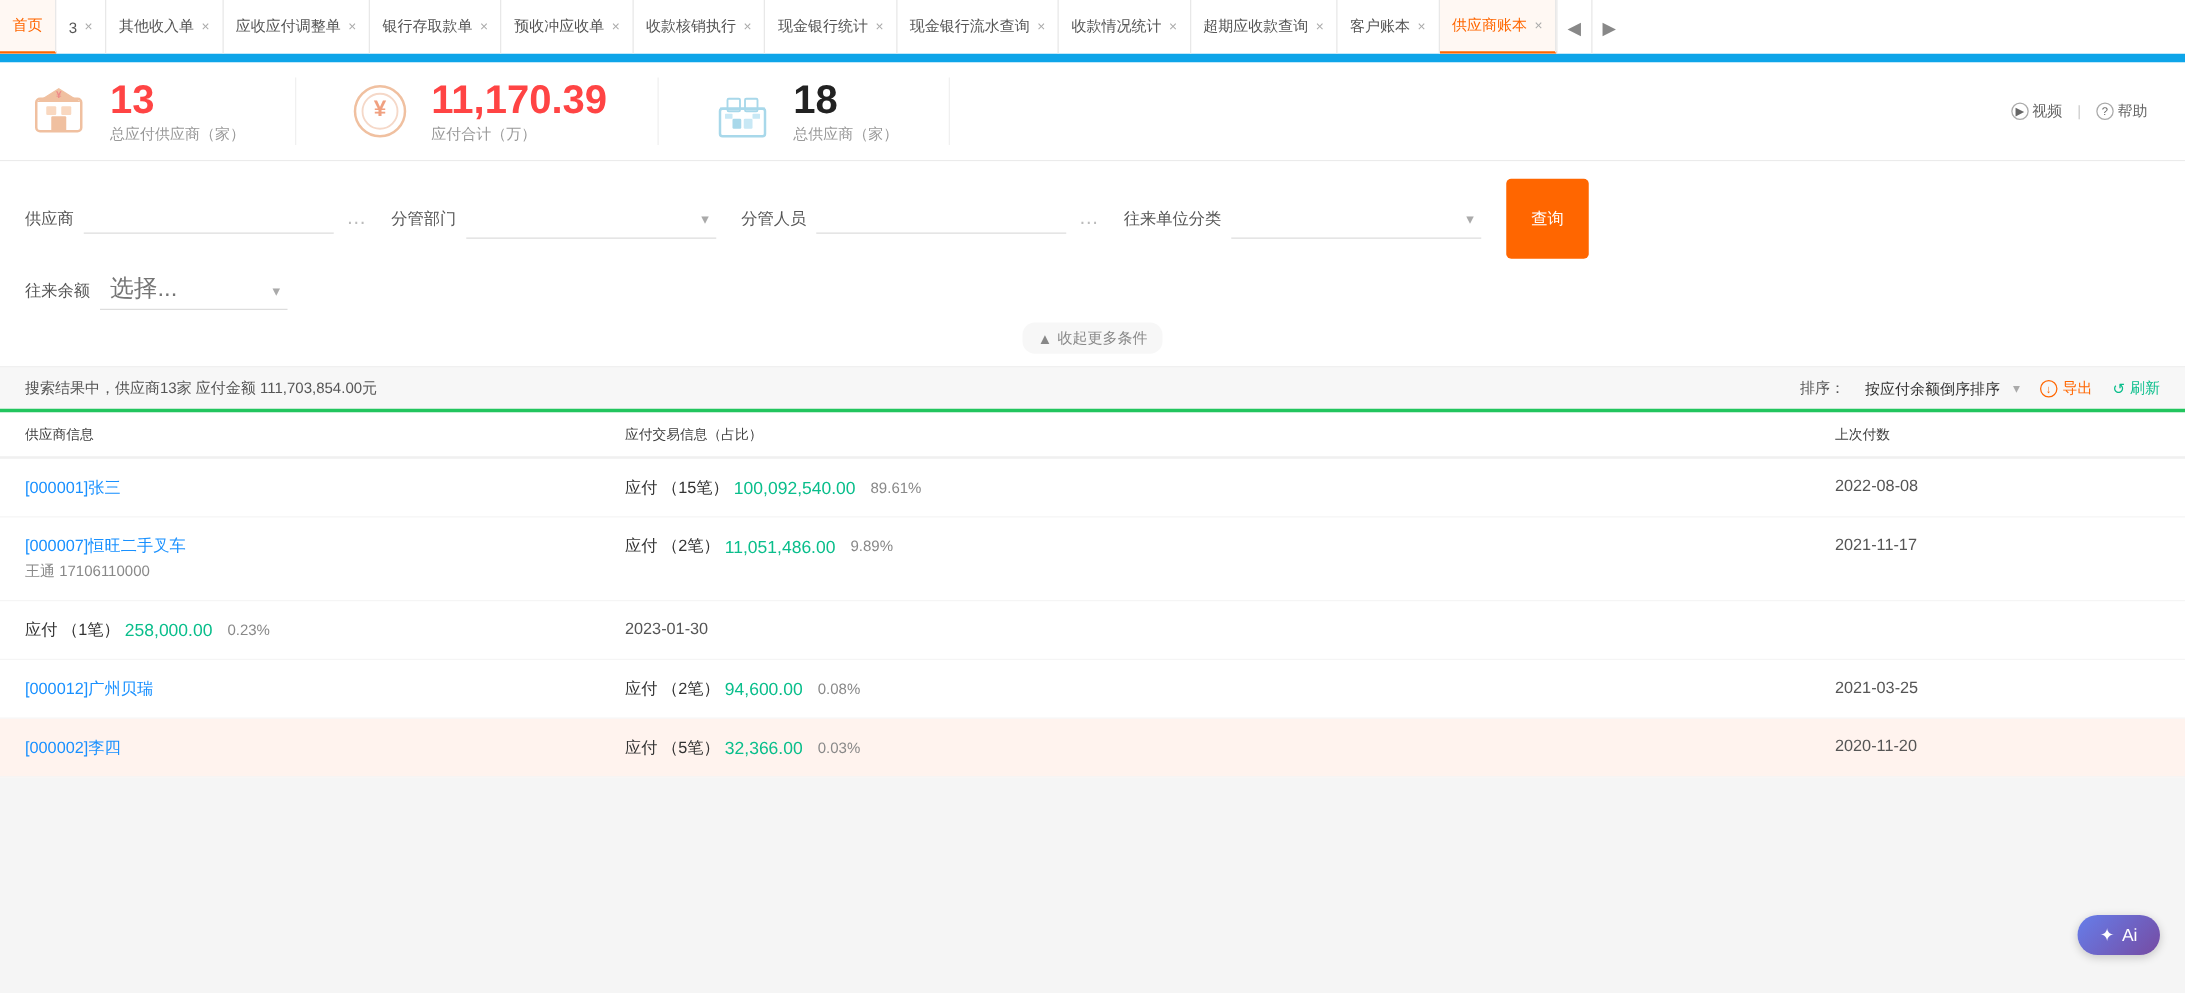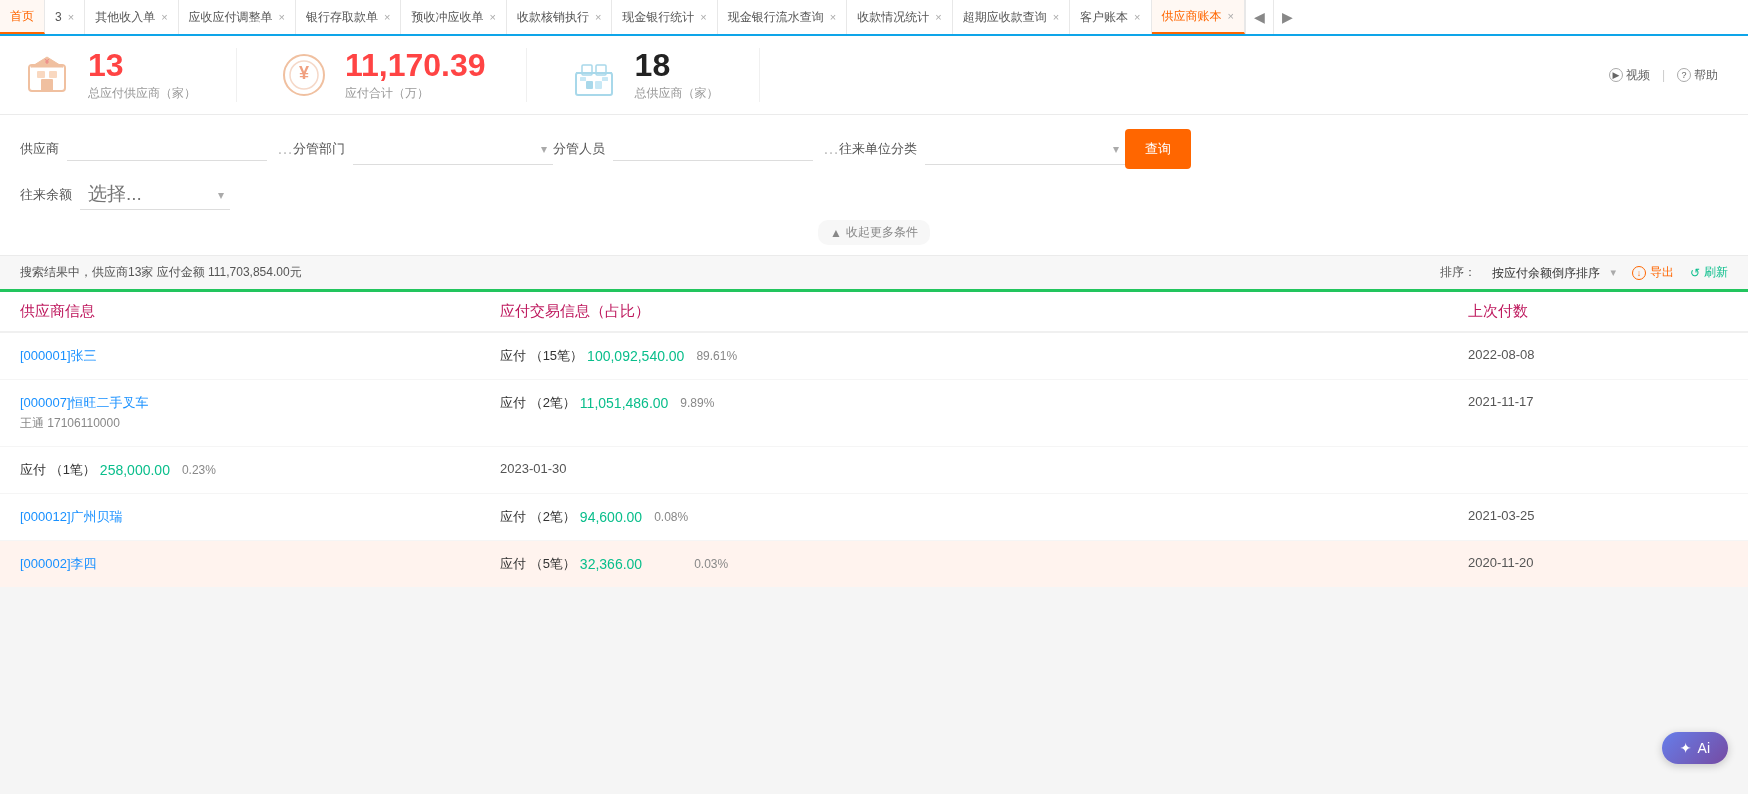--- a/index.html
+++ b/index.html
@@ -1,21 +1,21 @@
 <!DOCTYPE html>
 <html><head>
   <meta charset="utf-8">
   <style>
     * { box-sizing: border-box; margin: 0; padding: 0; font-family: 'Microsoft YaHei', Arial, sans-serif; }
     body { background: #f5f5f5; font-size: 13px; color: #333; overflow-x: hidden; }
 
     
     .top-nav {
       display: flex; align-items: center; background: #fff;
-      border-bottom: 2px solid #0ea5e9; height: 36px; overflow: hidden; text-align: right;
+      border-bottom: 7px solid #0ea5e9; height: 50px; overflow: hidden; text-align: right;
     }
     .nav-tab {
       display: flex; align-items: center; padding: 0 10px; height: 100%;
       white-space: nowrap; cursor: pointer; font-size: 12px; color: #555;
       border-right: 1px solid #e8e8e8; position: relative;
     }
     .nav-tab.active { color: #ff6600; border-bottom: 2px solid #ff6600; background: #fff8f3; }
     .nav-tab .close-x { margin-left: 6px; color: #aaa; font-size: 11px; cursor: pointer; }
     .nav-arrow { width: 28px; height: 100%; display: flex; align-items: center; justify-content: center;
       border-left: 1px solid #e8e8e8; cursor: pointer; color: #888; font-size: 14px; }
@@ -42,42 +42,42 @@
       margin-left: auto; display: flex; align-items: center; gap: 12px;
       font-size: 12px; color: #666; padding-right: 10px;
     }
     .top-right-links span { cursor: pointer; display: flex; align-items: center; gap: 3px; }
     .separator { color: #ccc; }
 
     
     .filter-area {
       background: #fff; padding: 14px 20px 10px; border-bottom: 1px solid #ebebeb;
     }
-    .filter-row { display: flex; align-items: center; margin-bottom: 10px; flex-wrap: wrap; }
+    .filter-row { display: flex; align-items: center; gap: 20px; margin-bottom: 10px; flex-wrap: wrap; }
     .filter-item { display: flex; align-items: center; gap: 8px; }
     .filter-label { color: #555; font-size: 13px; white-space: nowrap; }
     .filter-input {
       border: none; border-bottom: 1px solid #ddd; padding: 4px 8px;
       font-size: 13px; color: #333; width: 180px; outline: none; background: transparent;
     }
     .filter-input::placeholder { color: #bbb; }
     .filter-select {
       border: none; border-bottom: 1px solid #ddd; padding: 4px 24px 4px 8px;
       font-size: 19px; color: #333; width: 220px; outline: none; background: transparent;
       appearance: none; cursor: pointer; position: relative;
     }
     .select-wrap { position: relative; }
     .select-wrap::after {
       content: '▾'; position: absolute; right: 6px; top: 50%; transform: translateY(-50%);
       color: #aaa; font-size: 12px; pointer-events: none;
     }
     .dots-btn { color: #bbb; font-size: 16px; cursor: pointer; margin-left: 2px; }
     .search-btn {
       background: #ff6600; color: #fff; border: none; border-radius: 4px;
-      padding: 11px 20px; font-size: 13px; cursor: pointer; white-space: nowrap;
+      padding: 23px 20px; font-size: 13px; cursor: pointer; white-space: nowrap;
     }
     .collapse-btn {
       display: flex; align-items: center; gap: 4px; color: #888; font-size: 12px;
       cursor: pointer; margin: 0 auto; width: fit-content; padding: 4px 12px;
       background: #f7f7f7; border-radius: 10px; margin-top: 4px;
     }
 
     
     .results-bar {
       display: flex; align-items: center; background: #f7f7f7;
@@ -97,21 +97,21 @@
       width: 14px; height: 14px; border-radius: 50%; border: 1.5px solid #ff6600;
       display: flex; align-items: center; justify-content: center; font-size: 9px; color: #ff6600;
     }
     .refresh-btn { display: flex; align-items: center; gap: 4px; color: #09be8b; font-size: 12px; cursor: pointer; }
 
     
     .main-table { background: #fff; }
     .table-header {
       display: grid; grid-template-columns: 480px 1fr 260px;
       padding: 10px 20px; border-bottom: 2px solid #f0f0f0;
-      font-size: 15px; color: #be185d; font-weight: 500;
+      font-size: 11px; color: #404040; font-weight: 500;
     }
     .table-row {
       display: grid; grid-template-columns: 480px 1fr 260px;
       padding: 14px 20px; border-bottom: 1px solid #f5f5f5;
       align-items: start;
     }
     .table-row.highlighted { background: #fff3ee; }
 
     .supplier-link { color: #1890ff; text-decoration: none; font-size: 13px; cursor: pointer; }
     .supplier-sub { color: #888; font-size: 12px; margin-top: 3px; }
@@ -416,21 +416,21 @@
     <div>
       <a class="supplier-link">
         <span>[000002]</span><span>李四</span>
       </a>
     </div>
     <div class="trans-info">
       <span class="trans-label">
         <span>应付</span>
         <span>（5笔）</span>
       </span>
-      <div style="display:flex;align-items:center;gap:40px;">
+      <div style="display:flex;align-items:center;">
         <a class="trans-amount">32,366.00</a>
         <span class="trans-percent">0.03%</span>
       </div>
     </div>
     <div>
       <span class="last-pay">2020-11-20</span>
     </div>
   </div>
 </div>
 

